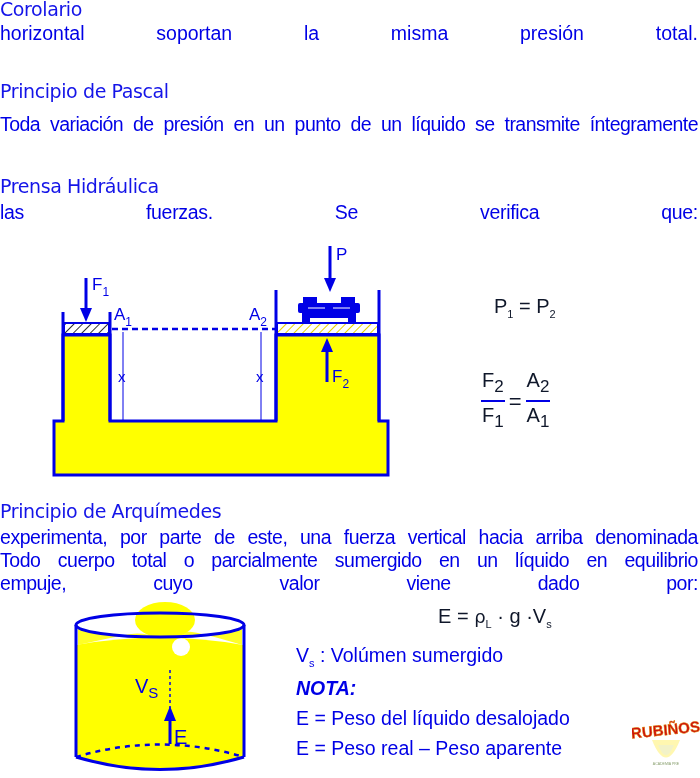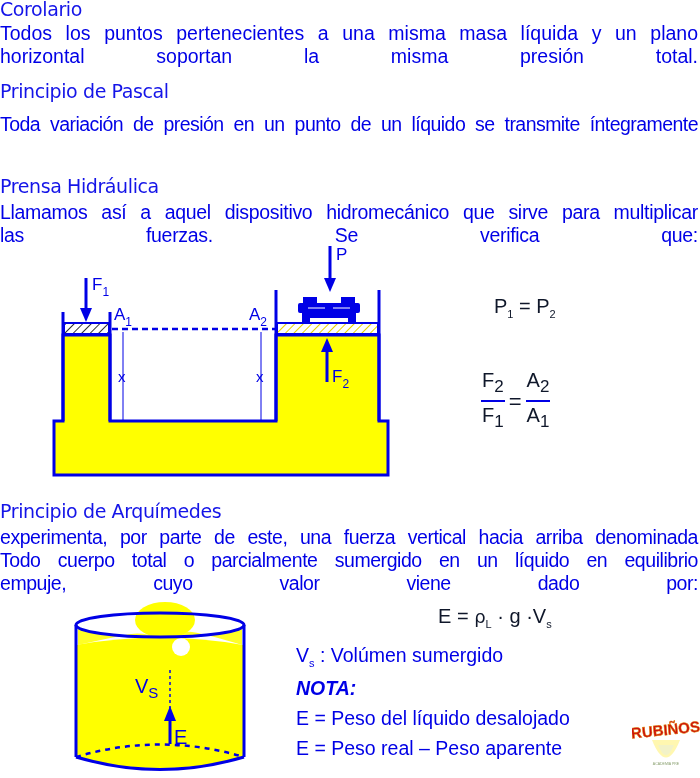--- a/index.html
+++ b/index.html
@@ -17,32 +17,30 @@
     .frac .num { border-bottom:2px solid #0000e6; padding:0 1px 1px 1px; line-height:24px; }
     .frac .den { line-height:26px; }
     .bigsub { font-size:17px; vertical-align:-5px; }
     .note { position:absolute; left:296px; font-size:19.5px; color:#0000e6; white-space:nowrap; }
   </style>
 </head>
 <body>
 
 <div class="h" style="top:-2px;">Corolario</div>
 <div class="p" style="top:22px;">
-  <span class="line" style="text-align:justify;text-align-last:justify;word-spacing:3px;">Todos los puntos pertenecientes a una misma masa líquida y un plano</span>
   <span class="line">horizontal soportan la misma presión total.</span>
 </div>
 
 <div class="h" style="top:80px;">Principio de Pascal</div>
 <div class="p" style="top:113px; letter-spacing:-0.55px;">
   <span class="line">Toda variación de presión en un punto de un líquido se transmite íntegramente</span>
 </div>
 
 <div class="h" style="top:175px;">Prensa Hidráulica</div>
 <div class="p" style="top:201px; letter-spacing:-0.3px;">
-  <span class="line">Llamamos así a aquel dispositivo hidromecánico que sirve para multiplicar</span>
   <span class="line">las fuerzas. Se verifica que:</span>
 </div>
 
 <svg class="abs" style="left:30px; top:240px;" width="370" height="245" viewBox="0 0 370 245">
   <defs>
     <pattern id="hatchDark" width="6" height="6" patternUnits="userSpaceOnUse" patternTransform="rotate(45)">
       <rect width="6" height="6" fill="#ffffff"></rect>
       <line x1="0" y1="0" x2="0" y2="6" stroke="#333" stroke-width="2"></line>
     </pattern>
     <pattern id="hatchYellow" width="6" height="6" patternUnits="userSpaceOnUse" patternTransform="rotate(45)">

